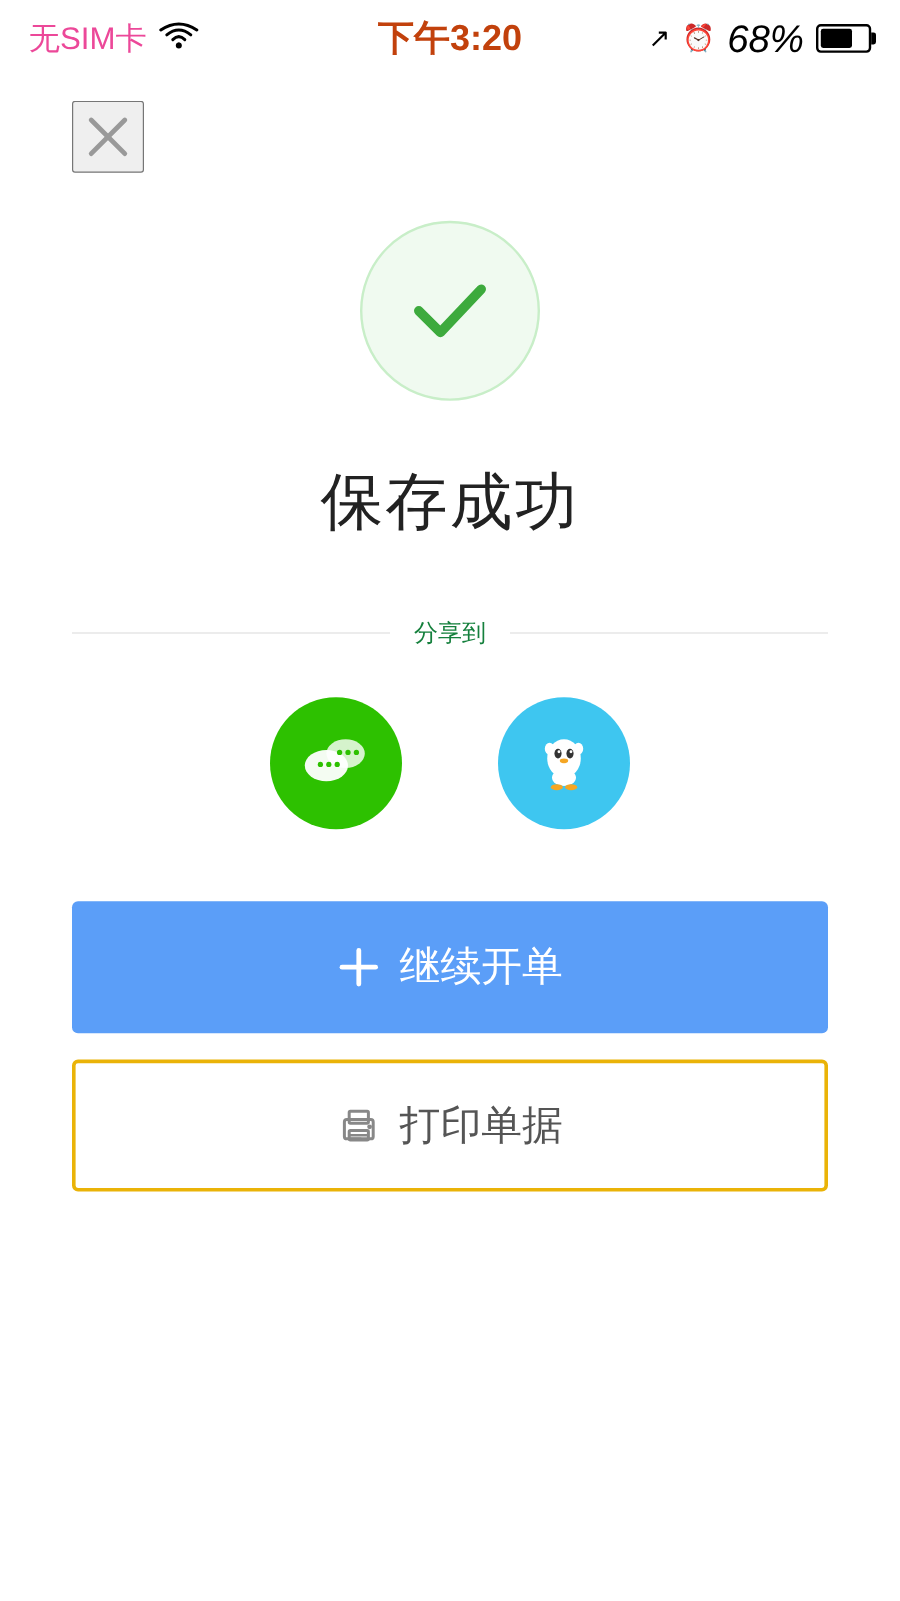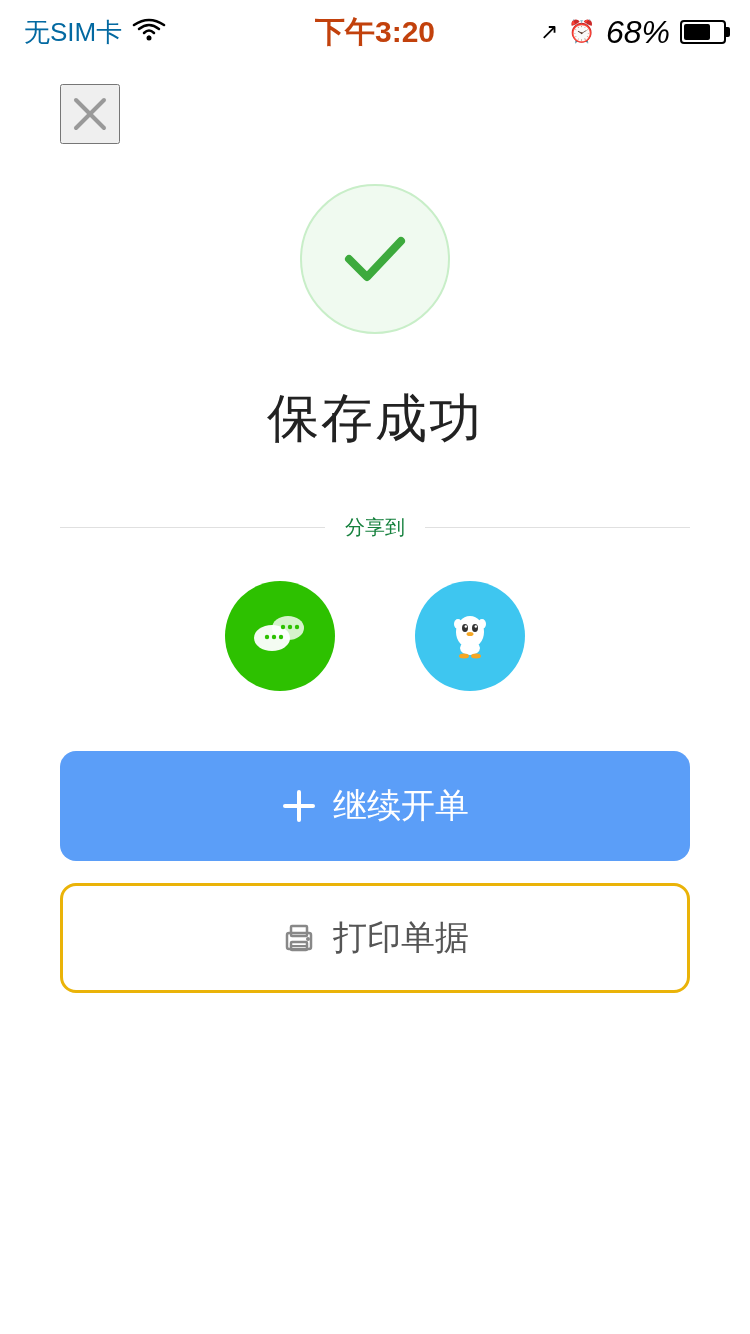--- a/index.html
+++ b/index.html
@@ -23,21 +23,21 @@
       align-items: center;
       justify-content: space-between;
       padding: 0 24px;
       flex-shrink: 0;
     }
     .status-left {
       display: flex;
       align-items: center;
       gap: 10px;
       font-size: 26px;
-      color: #0369a1;
+      color: #ec4899;
       font-weight: 500;
     }
     .status-center {
       font-size: 30px;
       font-weight: 600;
       color: #c2410c;
       position: absolute;
       left: 50%;
       transform: translateX(-50%);
       top: 12px;
@@ -186,21 +186,21 @@
     
     .actions {
       width: 100%;
       display: flex;
       flex-direction: column;
       gap: 22px;
     }
     .action-btn {
       width: 100%;
       height: 110px;
-      border-radius: 16px;
+      border-radius: 5px;
       border: none;
       display: flex;
       align-items: center;
       justify-content: center;
       gap: 16px;
       font-size: 34px;
       cursor: pointer;
     }
     .action-btn.primary {
       background: #5b9ef8;

